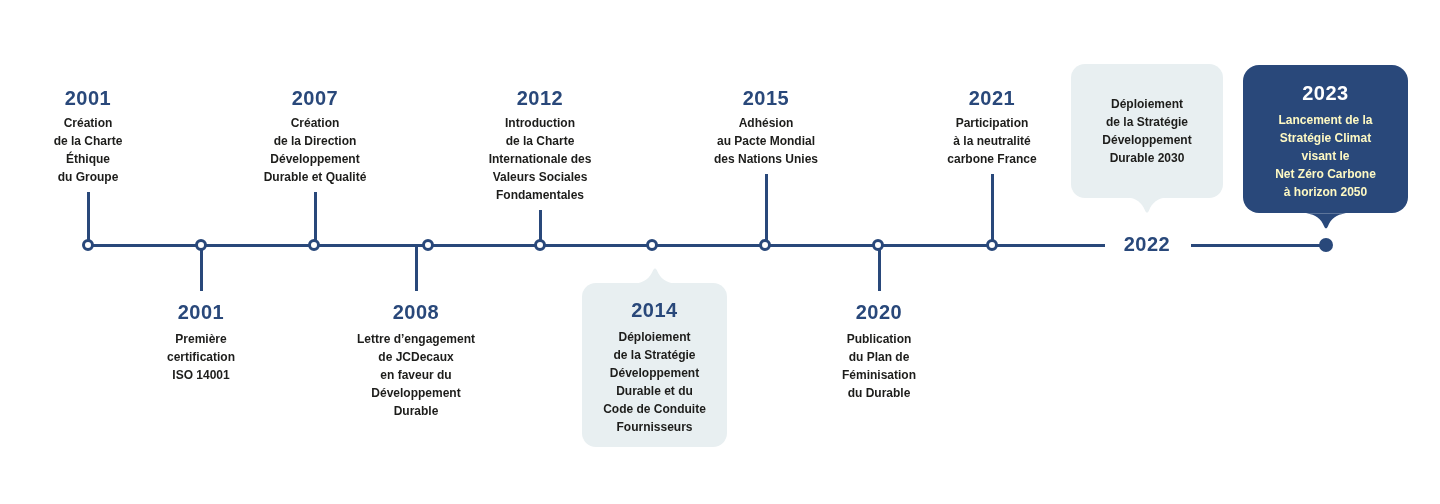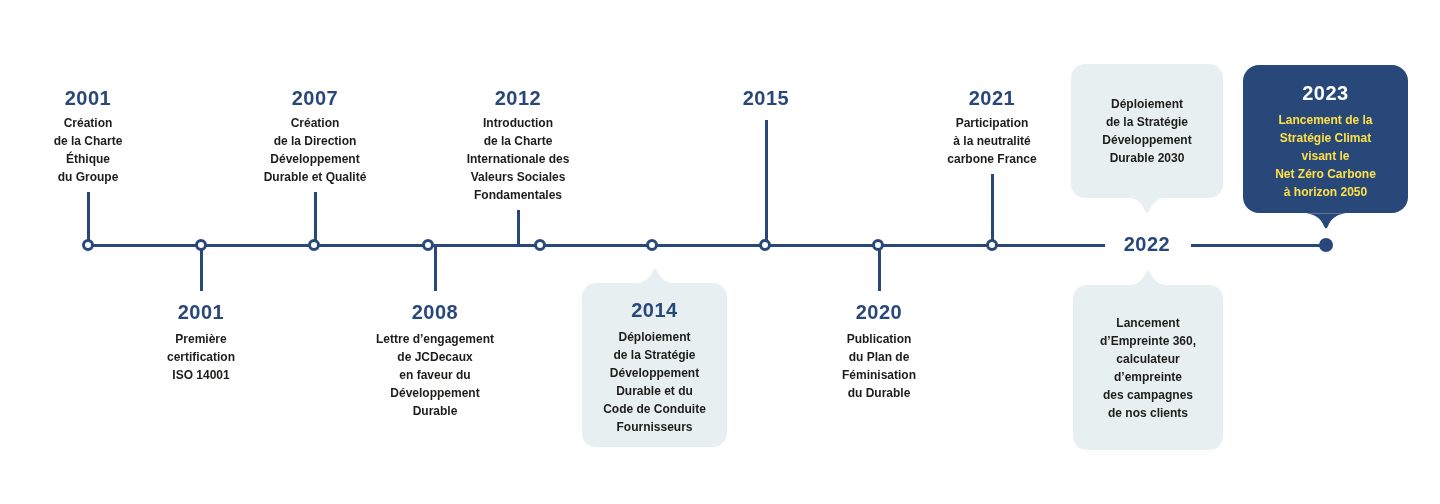--- a/index.html
+++ b/index.html
@@ -33,21 +33,21 @@
   .stem{width:3px;background:var(--navy);}
   .event.top .stem{flex:1 1 auto;margin-top:6px;}
   .event.bottom .stem{height:44px;margin-bottom:5px;}
   .event.bottom .year{margin-bottom:2px;}
 
   
   .box{position:absolute;box-sizing:border-box;display:flex;flex-direction:column;align-items:center;justify-content:center;text-align:center;}
   .box.light{background:var(--lightbox);border-radius:14px;}
   .box.dark{background:var(--navy);border-radius:16px;}
   .box.dark .year{color:#fff;}
-  .box.dark .desc{color:#fde047;}
+  .box.dark .desc{color:#fef9c3;}
   .box .year{margin-bottom:2px;}
   .tail{position:absolute;left:50%;z-index:2;}
   .tail.down{top:100%;transform:translateX(-50%);margin-top:-1px;}
   .tail.up{bottom:100%;transform:translateX(-50%) scaleY(-1);margin-bottom:-1px;}
   .tail.light path{fill:var(--lightbox);}
   .tail.navy path{fill:var(--navy);}
 
   
   .year-online{position:absolute;left:1097px;top:228px;width:100px;text-align:center;}
 </style>
@@ -89,31 +89,31 @@
 
   <div class="event top" style="left:220px">
     <div class="year">2007</div>
     <div class="desc">Création
 de la Direction
 Développement
 Durable et Qualité</div>
     <div class="stem"></div>
   </div>
 
-  <div class="event bottom" style="left:340px">
+  <div class="event bottom" style="left:321px">
     <div class="stem"></div>
     <div class="year">2008</div>
     <div class="desc">Lettre d’engagement
 de JCDecaux
 en faveur du
 Développement
 Durable</div>
   </div>
 
-  <div class="event top" style="left:423px">
+  <div class="event top" style="left:445px">
     <div class="year">2012</div>
     <div class="desc">Introduction
 de la Charte
 Internationale des
 Valeurs Sociales
 Fondamentales</div>
     <div class="stem"></div>
   </div>
 
   <div class="box light" style="left:582px;top:283px;width:145px;height:164px;">
@@ -124,20 +124,23 @@
     <div class="desc">Déploiement
 de la Stratégie
 Développement
 Durable et du
 Code de Conduite
 Fournisseurs</div>
   </div>
 
   <div class="event top" style="left:671px">
     <div class="year">2015</div>
+    <div class="desc">Adhésion
+au Pacte Mondial
+des Nations Unies</div>
     <div class="stem"></div>
   </div>
 
   <div class="event bottom" style="left:784px">
     <div class="stem"></div>
     <div class="year">2020</div>
     <div class="desc">Publication
 du Plan de
 Féminisation
 du Durable</div>
@@ -158,31 +161,20 @@
 Durable 2030</div>
     <svg class="tail down light" width="44" height="17" viewBox="0 0 44 18">
       <path d="M0,0 H44 C33,1.5 27.5,6 24,14.5 C22.8,17.2 21.2,17.2 20,14.5 C16.5,6 11,1.5 0,0 Z"></path>
     </svg>
   </div>
 
   <div class="year-online">
     <span class="year">2022</span>
   </div>
 
-  <div class="box light" style="left:1073px;top:285px;width:150px;height:165px;">
-    <svg class="tail up light" width="44" height="17" viewBox="0 0 44 18">
-      <path d="M0,0 H44 C33,1.5 27.5,6 24,14.5 C22.8,17.2 21.2,17.2 20,14.5 C16.5,6 11,1.5 0,0 Z"></path>
-    </svg>
-    <div class="desc">Lancement
-d’Empreinte 360,
-calculateur
-d’empreinte
-des campagnes
-de nos clients</div>
-  </div>
 
   <div class="box dark" style="left:1243px;top:65px;width:165px;height:148px;">
     <div class="year">2023</div>
     <div class="desc">Lancement de la
 Stratégie Climat
 visant le
 Net Zéro Carbone
 à horizon 2050</div>
     <svg class="tail down navy" width="40" height="19" viewBox="0 0 44 18">
       <path d="M0,0 H44 C33,1.5 27.5,6 24,14.5 C22.8,17.2 21.2,17.2 20,14.5 C16.5,6 11,1.5 0,0 Z"></path>

